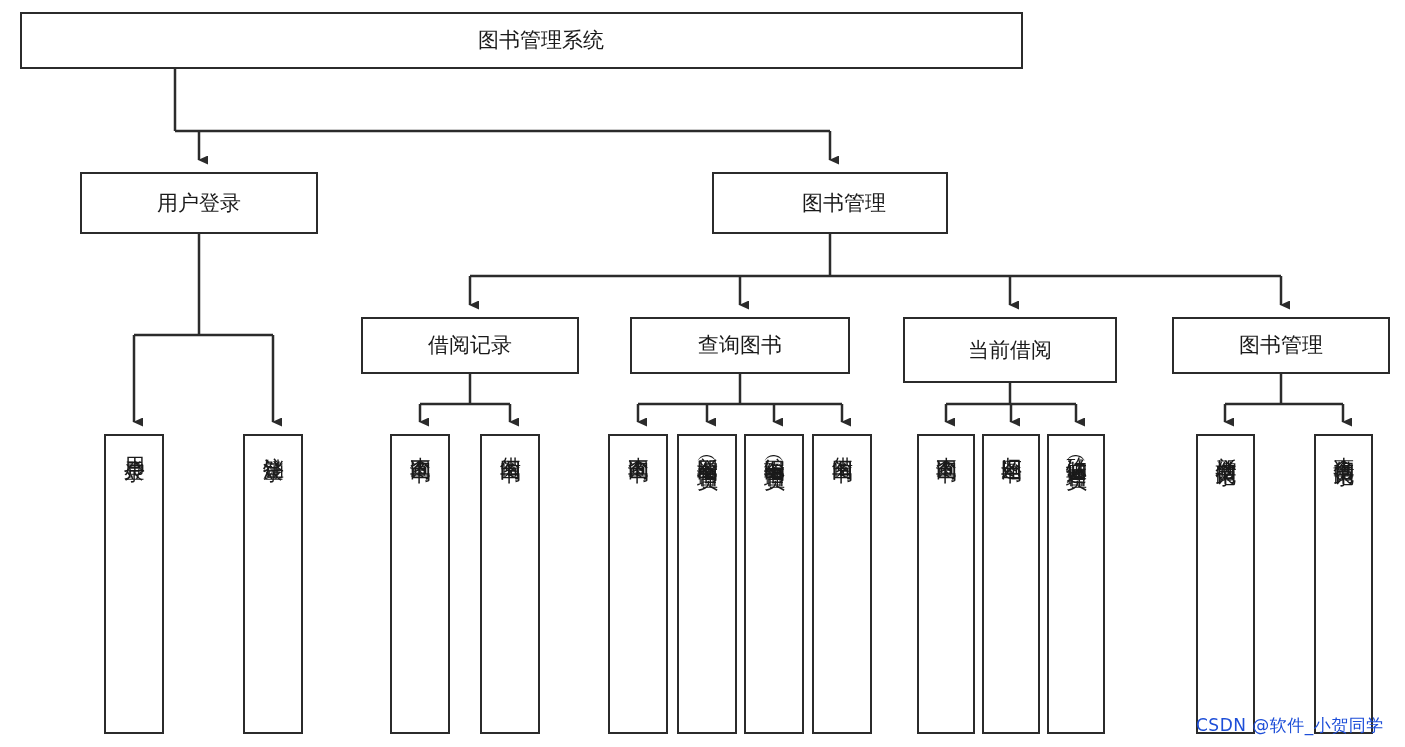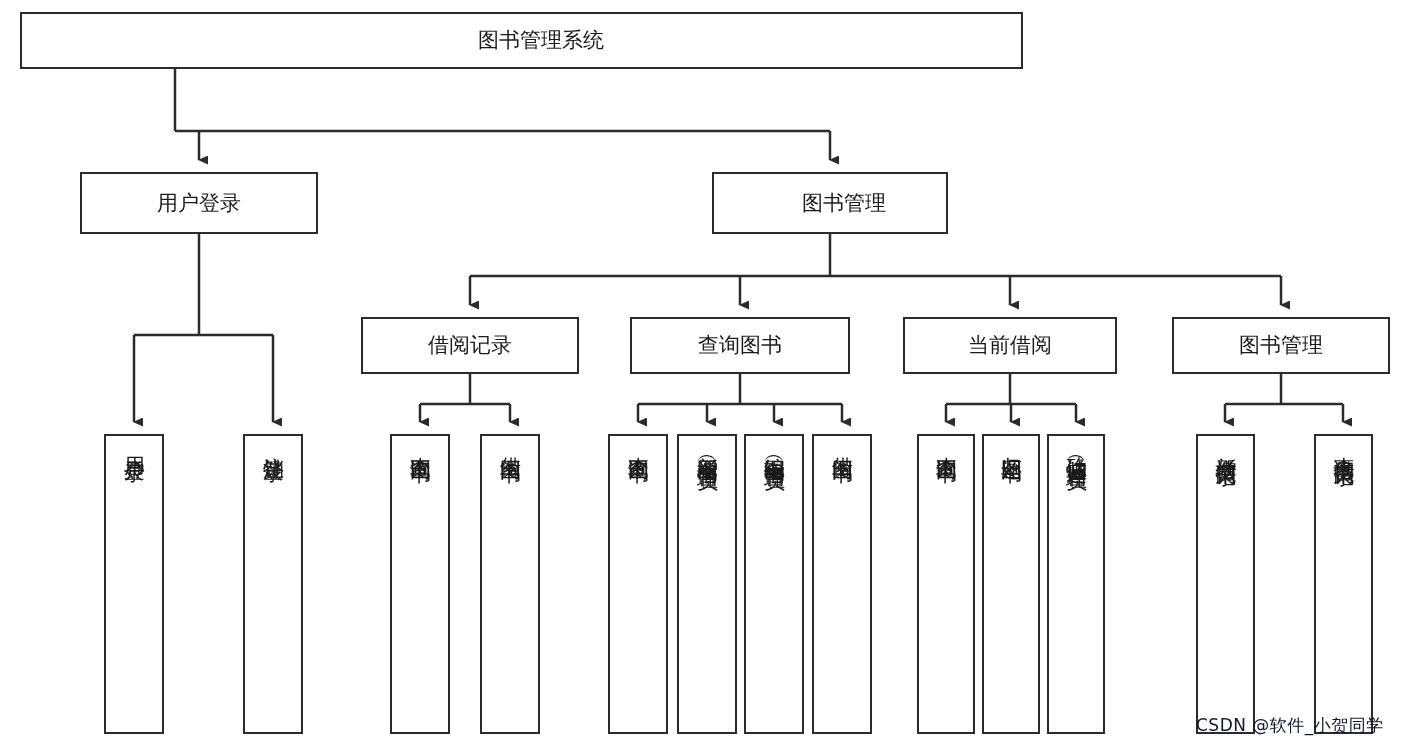--- a/index.html
+++ b/index.html
@@ -56,21 +56,21 @@
     writing-mode: vertical-rl;
     text-orientation: upright;
     font-size: 21px;
     letter-spacing: 2px;
     line-height: 1;
     white-space: nowrap;
   }
   .watermark {
     position: absolute;
     font-size: 17px;
-    color: #0f172a;
+    color: #1d4ed8;
     white-space: nowrap;
     letter-spacing: 0.5px;
   }
 </style>
 </head>
 <body>
 
 <div id="diagram-canvas">
 
   <svg id="edge-layer" viewBox="0 0 1405 747" xmlns="http://www.w3.org/2000/svg">
@@ -125,21 +125,21 @@
       </div>
       <div class="node horizontal level2" style="left: 712px; top: 172px; width: 236px; height: 62px; padding-left: 28px;">
         <span class="node-label">图书管理</span>
       </div>
       <div class="node horizontal level3" style="left: 361px; top: 317px; width: 218px; height: 57px;">
         <span class="node-label">借阅记录</span>
       </div>
       <div class="node horizontal level3" style="left: 630px; top: 317px; width: 220px; height: 57px;">
         <span class="node-label">查询图书</span>
       </div>
-      <div class="node horizontal level3" style="left: 903px; top: 317px; width: 214px; height: 57px;">
+      <div class="node horizontal level3" style="left: 903px; top: 317px; width: 214px; height: 66px;">
         <span class="node-label">当前借阅</span>
       </div>
       <div class="node horizontal level3" style="left: 1172px; top: 317px; width: 218px; height: 57px;">
         <span class="node-label">图书管理</span>
       </div>
       <div class="node vertical leaf" style="left: 104px; top: 434px; width: 60px; height: 300px;">
         <span class="node-label">用户登录</span>
       </div>
       <div class="node vertical leaf" style="left: 243px; top: 434px; width: 60px; height: 300px;">
         <span class="node-label">注销登录</span>

